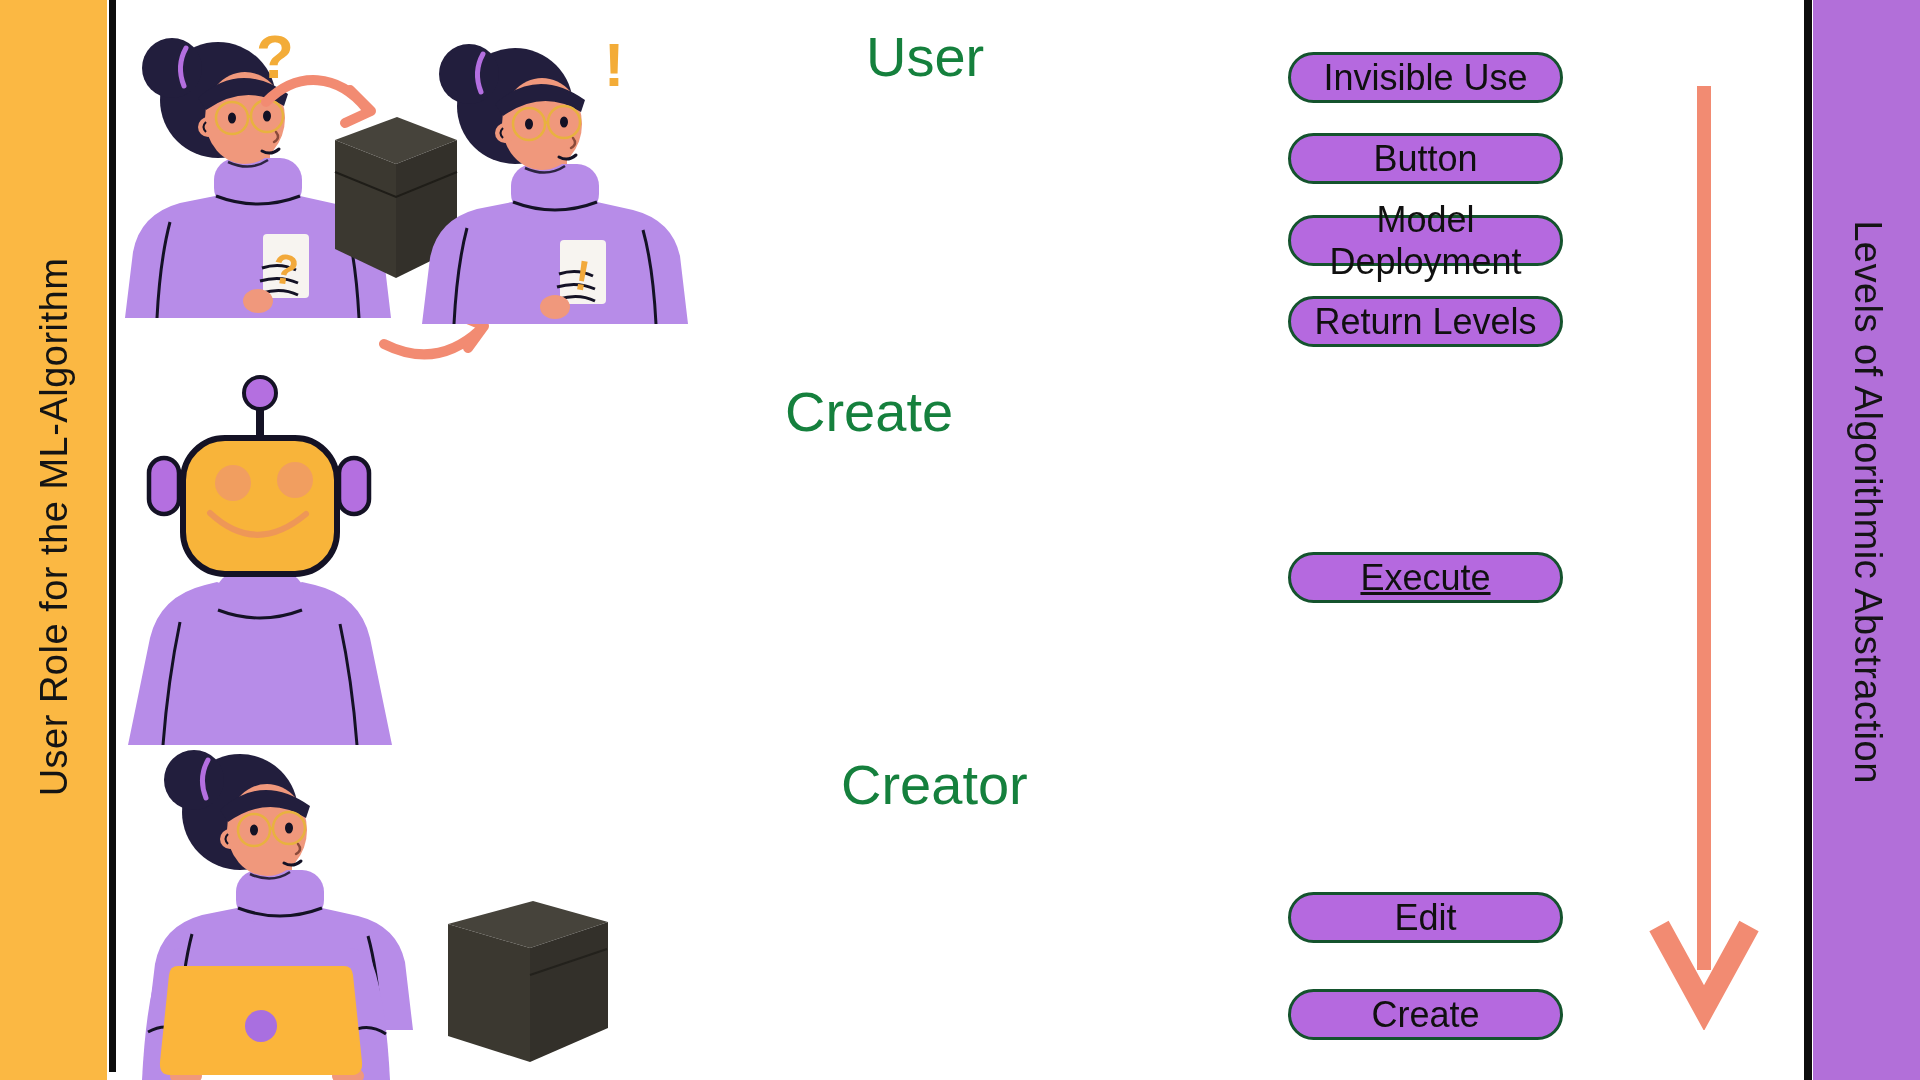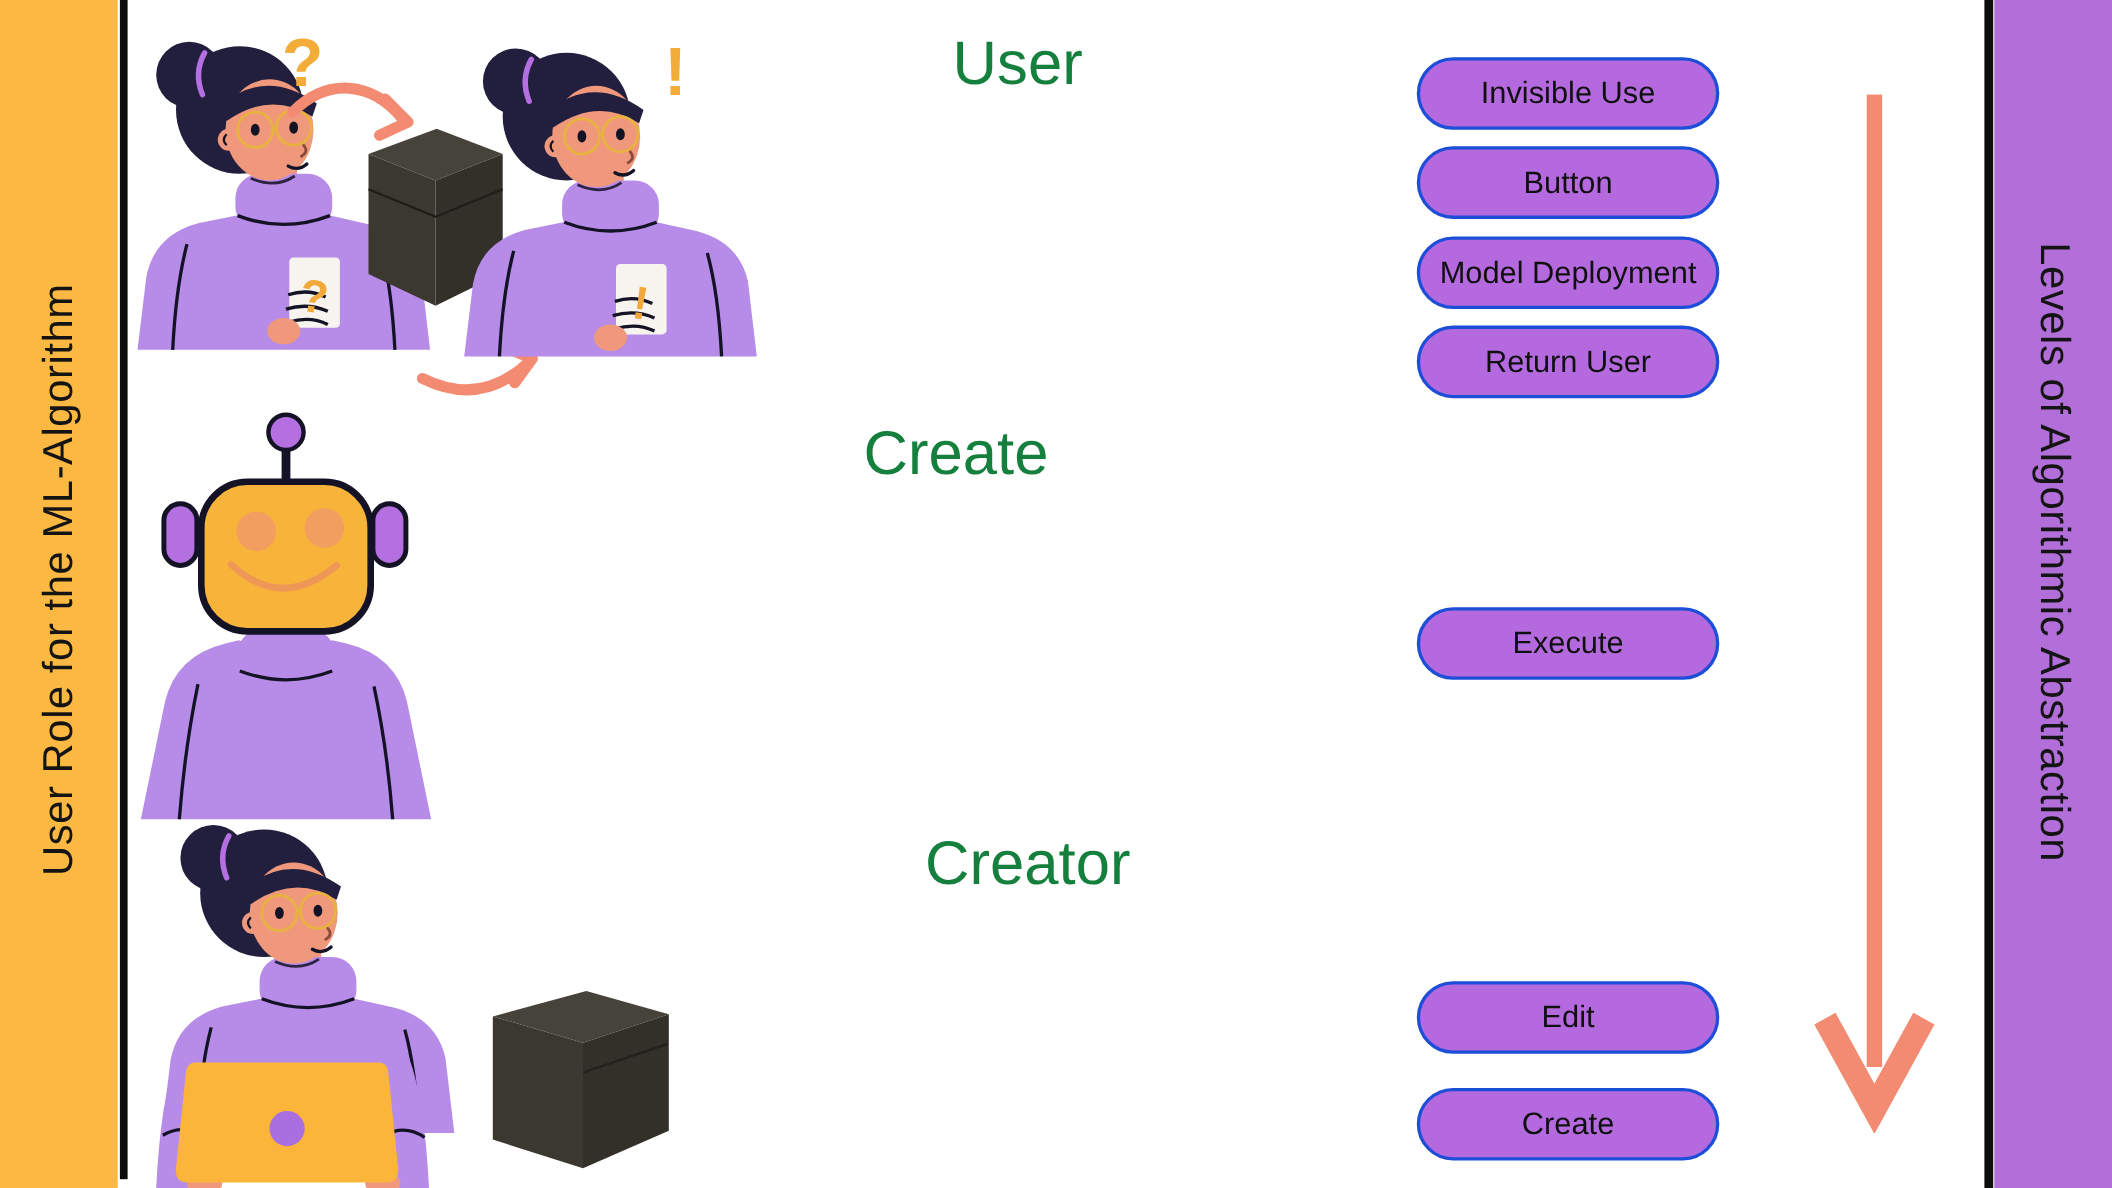--- a/index.html
+++ b/index.html
@@ -17,24 +17,24 @@
   .vtext{
     position:absolute;left:50%;white-space:nowrap;
     font-size:38px;letter-spacing:0.5px;color:#141414;
   }
   .vtext-left{top:527px;transform:translate(-50%,-50%) rotate(-90deg);}
   .vtext-right{top:502px;transform:translate(-50%,-50%) rotate(90deg);}
   
   .role-label{position:absolute;font-size:56px;color:#15803d;}
   
   .pill{
-    position:absolute;left:1288px;width:275px;height:66px;box-sizing:border-box;
-    background:#B569DF;border:3px solid #1d4ed8;border-radius:34px;
+    position:absolute;left:1288px;width:275px;height:51px;box-sizing:border-box;
+    background:#B569DF;border:3px solid #14532d;border-radius:34px;
     display:flex;align-items:center;justify-content:center;
-    font-size:28px;color:#101010;
+    font-size:36px;color:#101010;
   }
   .illus{position:absolute;}
 </style>
 </head>
 <body>
 
 <div id="stage">
 
   <svg width="0" height="0" style="position:absolute" aria-hidden="true">
     <defs>
@@ -92,22 +92,22 @@
   </div>
   <div class="vline vline-right"></div>
 
   <div class="role-label" style="left:866px;top:24px;">User</div>
   <div class="role-label" style="left:785px;top:379px;">Create</div>
   <div class="role-label" style="left:803px;top:752px;margin-left:38px;">Creator</div>
 
   <div class="pill" style="top:52px;">Invisible Use</div>
   <div class="pill" style="top:133px;">Button</div>
   <div class="pill" style="top:215px;text-align:center;">Model Deployment</div>
-  <div class="pill" style="top:296px;">Return User</div>
-  <div class="pill" style="top:552px;">Execute</div>
+  <div class="pill" style="top:296px;">Return Levels</div>
+  <div class="pill" style="top:552px;text-decoration:underline;">Execute</div>
   <div class="pill" style="top:892px;">Edit</div>
   <div class="pill" style="top:989px;text-align:right;">Create</div>
 
   <svg class="illus" style="left:1640px;top:70px;" width="130" height="960" viewBox="1640 70 130 960">
     <rect x="1697" y="86" width="14" height="884" fill="#F28B72"></rect>
     <path d="M1659,926 L1704,1008 L1749,926" stroke="#F28B72" stroke-width="22" fill="none" stroke-linejoin="miter"></path>
   </svg>
 
   <svg class="illus" style="left:120px;top:10px;" width="760" height="350" viewBox="120 10 760 350">
 

